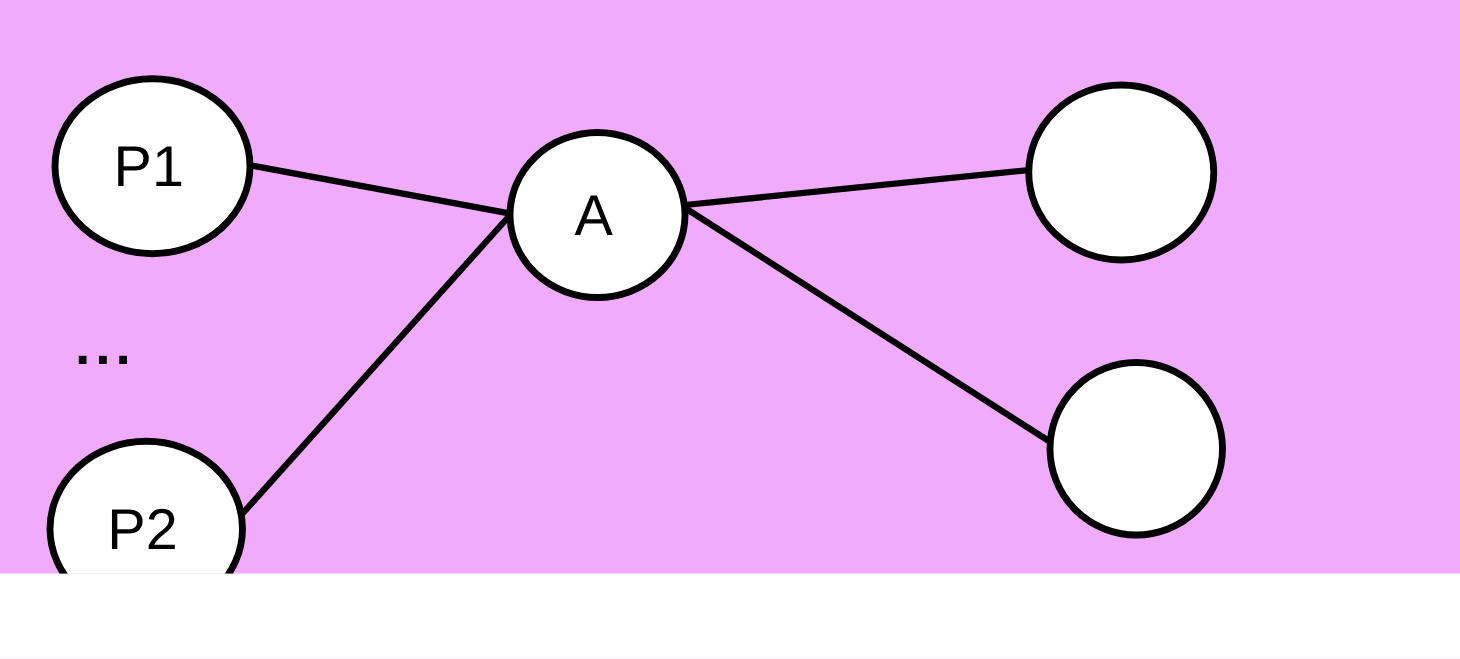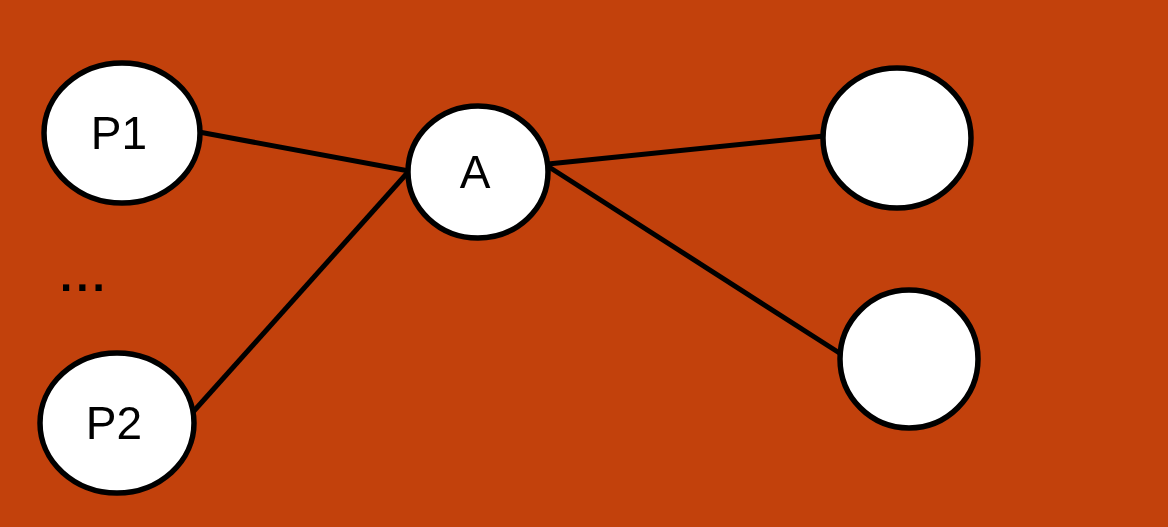--- a/index.html
+++ b/index.html
@@ -3,22 +3,22 @@
 <meta charset="utf-8">
 <style>
   html, body {
     margin: 0;
     padding: 0;
     background: #ffffff;
   }
   .canvas {
     position: relative;
     width: 1168px;
-    height: 527px;
-    background: #c2410c;
+    height: 459px;
+    background: #f0abfc;
     overflow: hidden;
     font-family: "Liberation Sans", sans-serif;
   }
   svg {
     display: block;
   }
   .node-ellipse {
     fill: #ffffff;
     stroke: #000000;
     stroke-width: 5.5;

